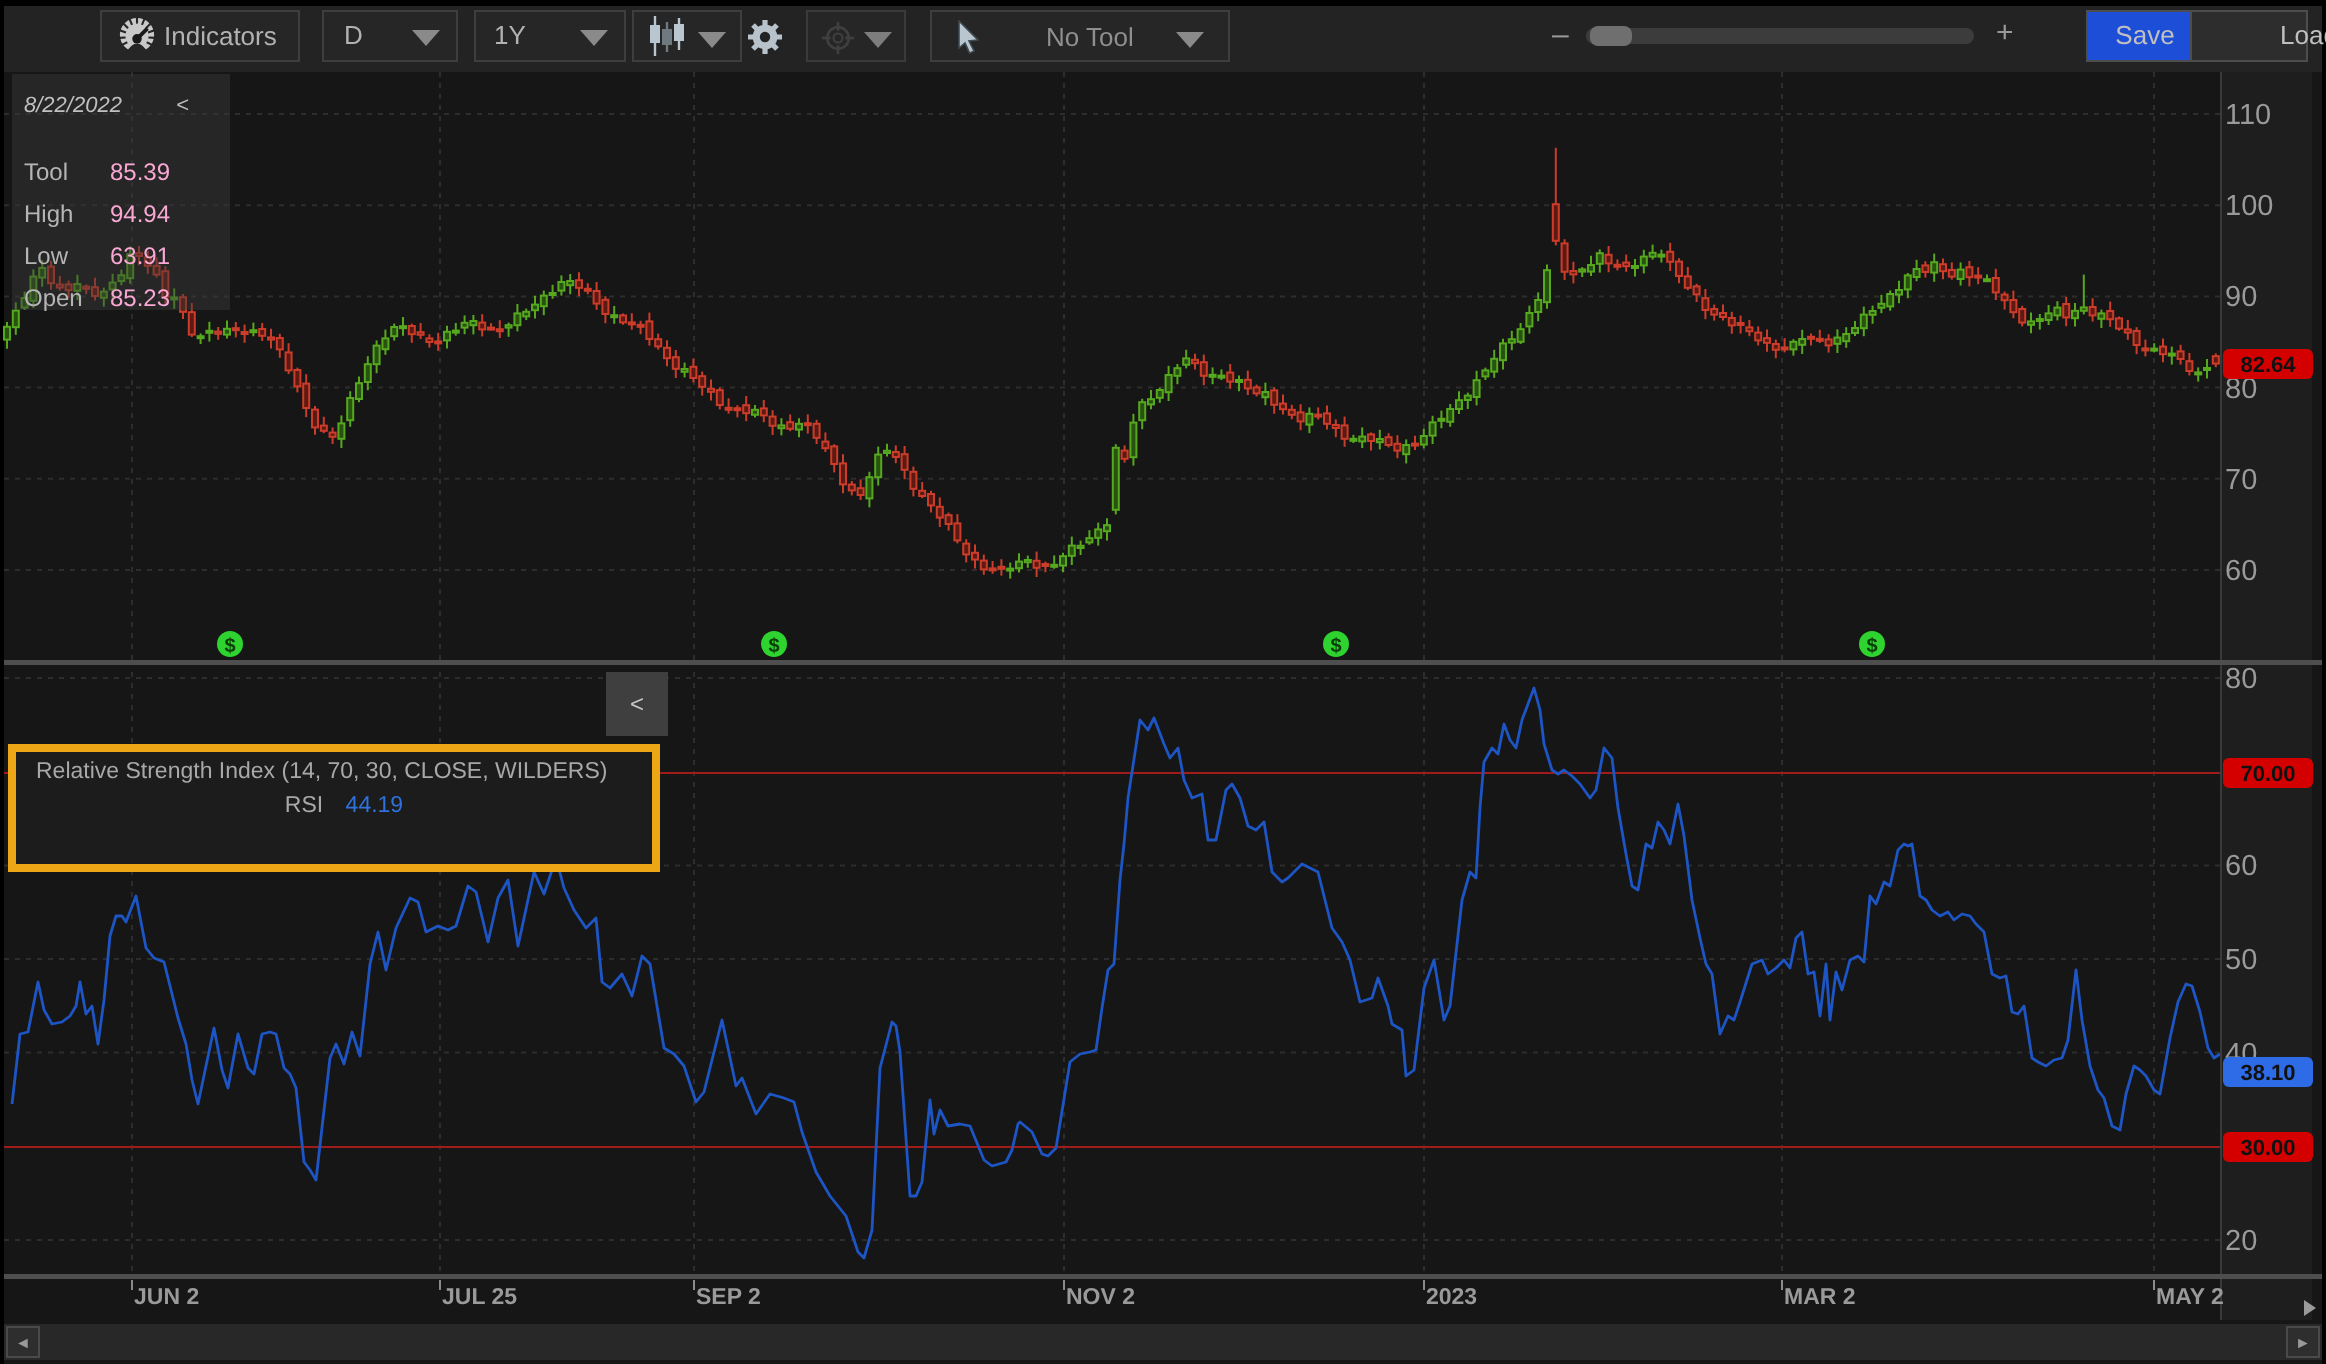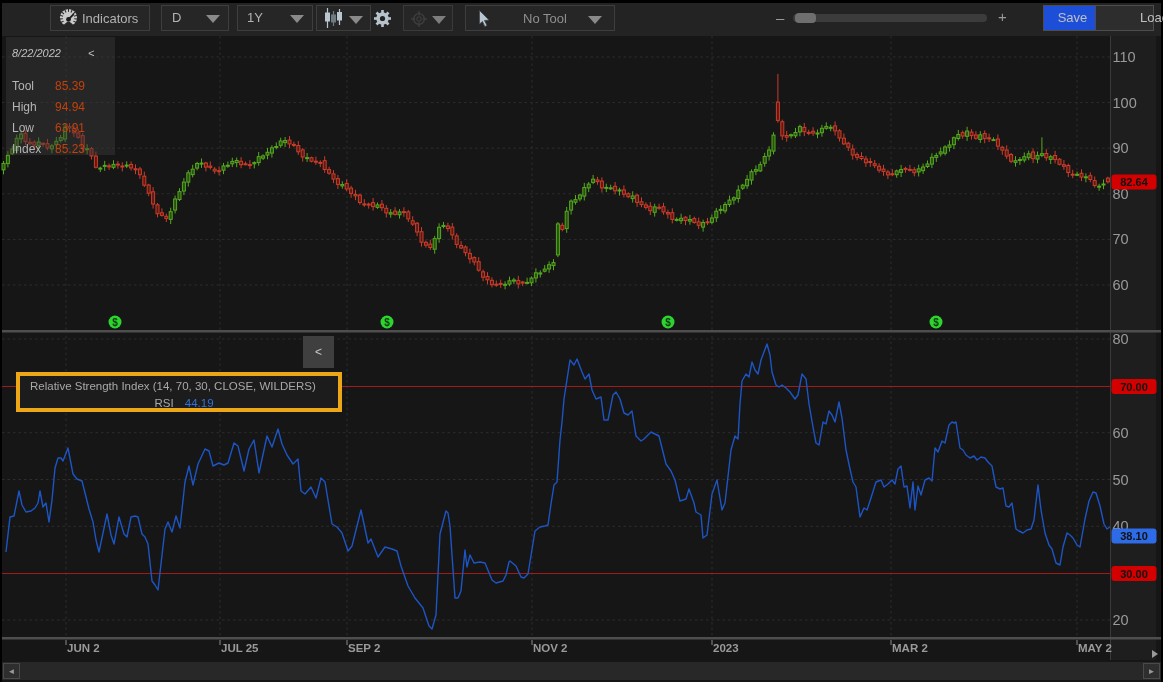--- a/index.html
+++ b/index.html
@@ -8,23 +8,23 @@
   font-family:"Liberation Sans",sans-serif;}
 
 #toolbar{position:absolute;left:2px;top:3px;width:1159px;height:33px;background:#232323;text-decoration:underline;}
 .tbtn{position:absolute;top:2px;height:26px;background:#262626;border:1px solid #3e3e3e;
   box-sizing:border-box;color:#b2b2b2;font-size:13px;line-height:24px;}
 .arrow{display:inline-block;width:0;height:0;border-left:7px solid transparent;
   border-right:7px solid transparent;border-top:8px solid #8a8a8a;vertical-align:middle;}
 
 #infobox{position:absolute;left:6px;top:37px;width:109px;height:118px;background:rgba(58,58,58,0.45);
   color:#b5b5b5;font-size:12px;}
-#infobox .rowv{color:#c2410c;}
-
-#rsibox{position:absolute;left:16px;top:372px;width:326px;height:40px;background:#1c1c1c;
+#infobox .rowv{color:#f9a8d4;}
+
+#rsibox{position:absolute;left:4px;top:372px;width:326px;height:64px;background:#1c1c1c;
   border:4px solid #eda616;box-sizing:border-box;color:#a8a8a8;font-size:11.5px;}
 #collapse{position:absolute;left:303px;top:336px;width:31px;height:32px;background:#3f3f3f;
   color:#c8c8c8;font-size:12px;text-align:center;line-height:32px;}
 
 #sbar{position:absolute;left:2px;top:662px;width:1159px;height:18px;background:#282828;}
 .sbtn{position:absolute;top:1px;width:17px;height:16px;background:#2e2e2e;border:1px solid #4a4a4a;
   box-sizing:border-box;color:#999;font-size:8px;text-align:center;line-height:15px;}
 </style>
 </head>
 <body>
@@ -711,21 +711,21 @@
   <div class="tbtn" style="left:1093px;width:59px;text-align:right;border-color:#4d4d4d;background:#2d2d2d;color:#c0c0c0;padding-left:44px;">Load</div>
 </div>
 <div id="infobox">
   <div style="padding:10px 0 0 6px;font-size:11px;color:#c0c0c0;font-style:italic;">8/22/2022 <span style="margin-left:24px;">&lt;</span></div>
   <div style="position:absolute;left:6px;top:42px;">Tool</div>
       <div class="rowv" style="position:absolute;left:49px;top:42px;">85.39</div>
   <div style="position:absolute;left:6px;top:63px;">High</div>
       <div class="rowv" style="position:absolute;left:49px;top:63px;">94.94</div>
   <div style="position:absolute;left:6px;top:84px;">Low</div>
       <div class="rowv" style="position:absolute;left:49px;top:84px;">63.91</div>
-  <div style="position:absolute;left:6px;top:105px;">Index</div>
+  <div style="position:absolute;left:6px;top:105px;">Open</div>
       <div class="rowv" style="position:absolute;left:49px;top:105px;">85.23</div>
 </div>
 <div id="collapse">&lt;</div>
 <div id="rsibox">
   <div style="padding:4px 0 0 10px;">Relative Strength Index (14, 70, 30, CLOSE, WILDERS)</div>
   <div style="padding:5px 0 0 10px;text-align:center;">RSI <span style="color:#2f72de;margin-left:8px;">44.19</span></div>
 </div>
 <div id="sbar">
   <div class="sbtn" style="left:1px;">◄</div>
   <div class="sbtn" style="right:1px;">►</div>

